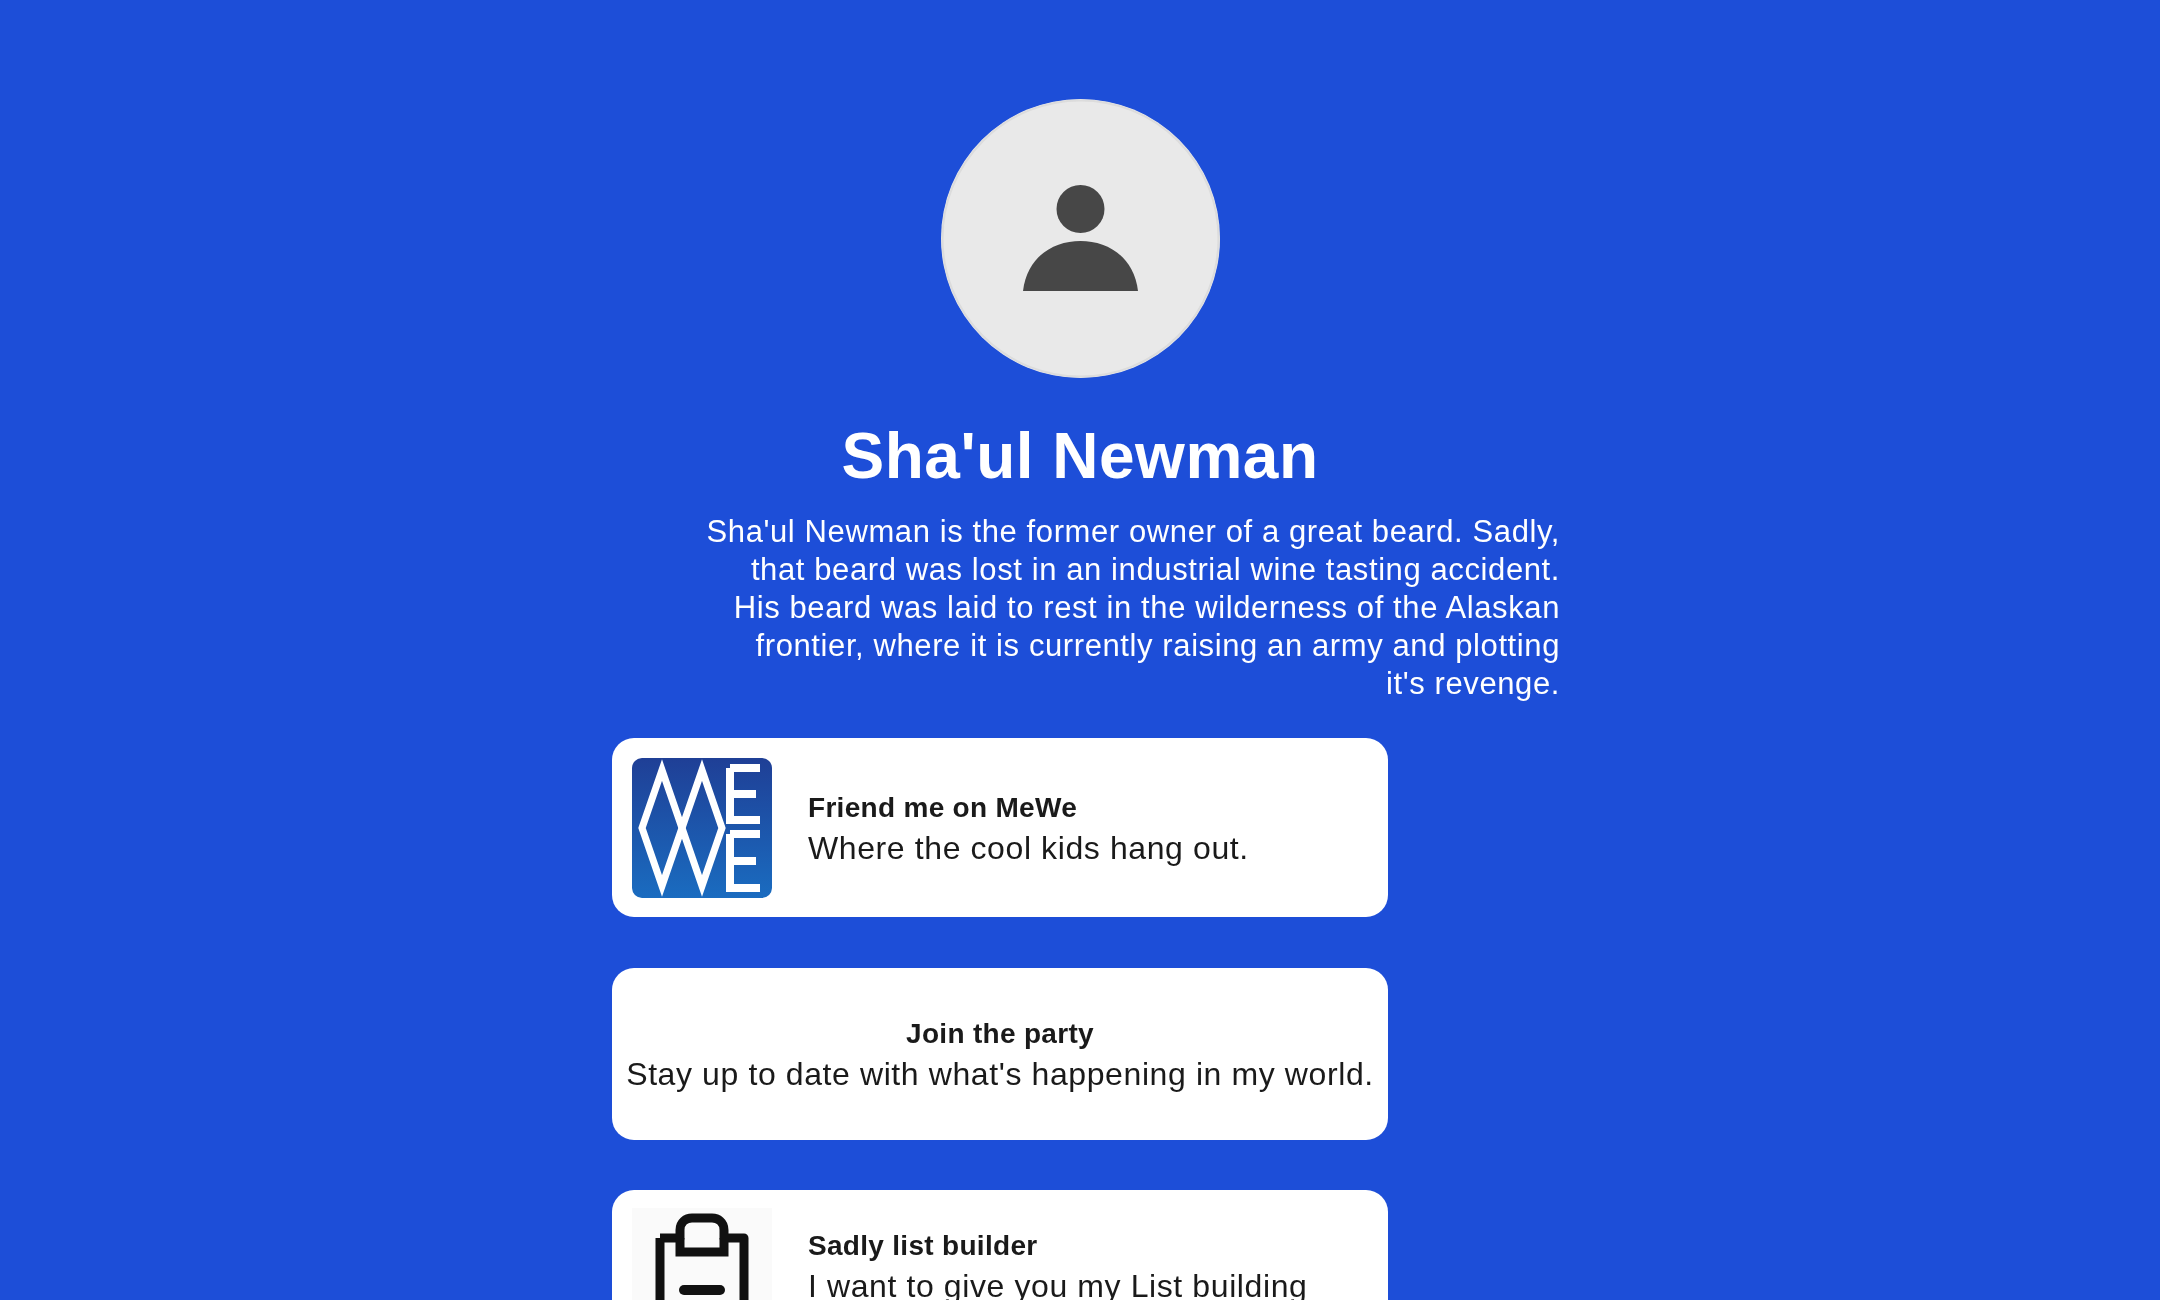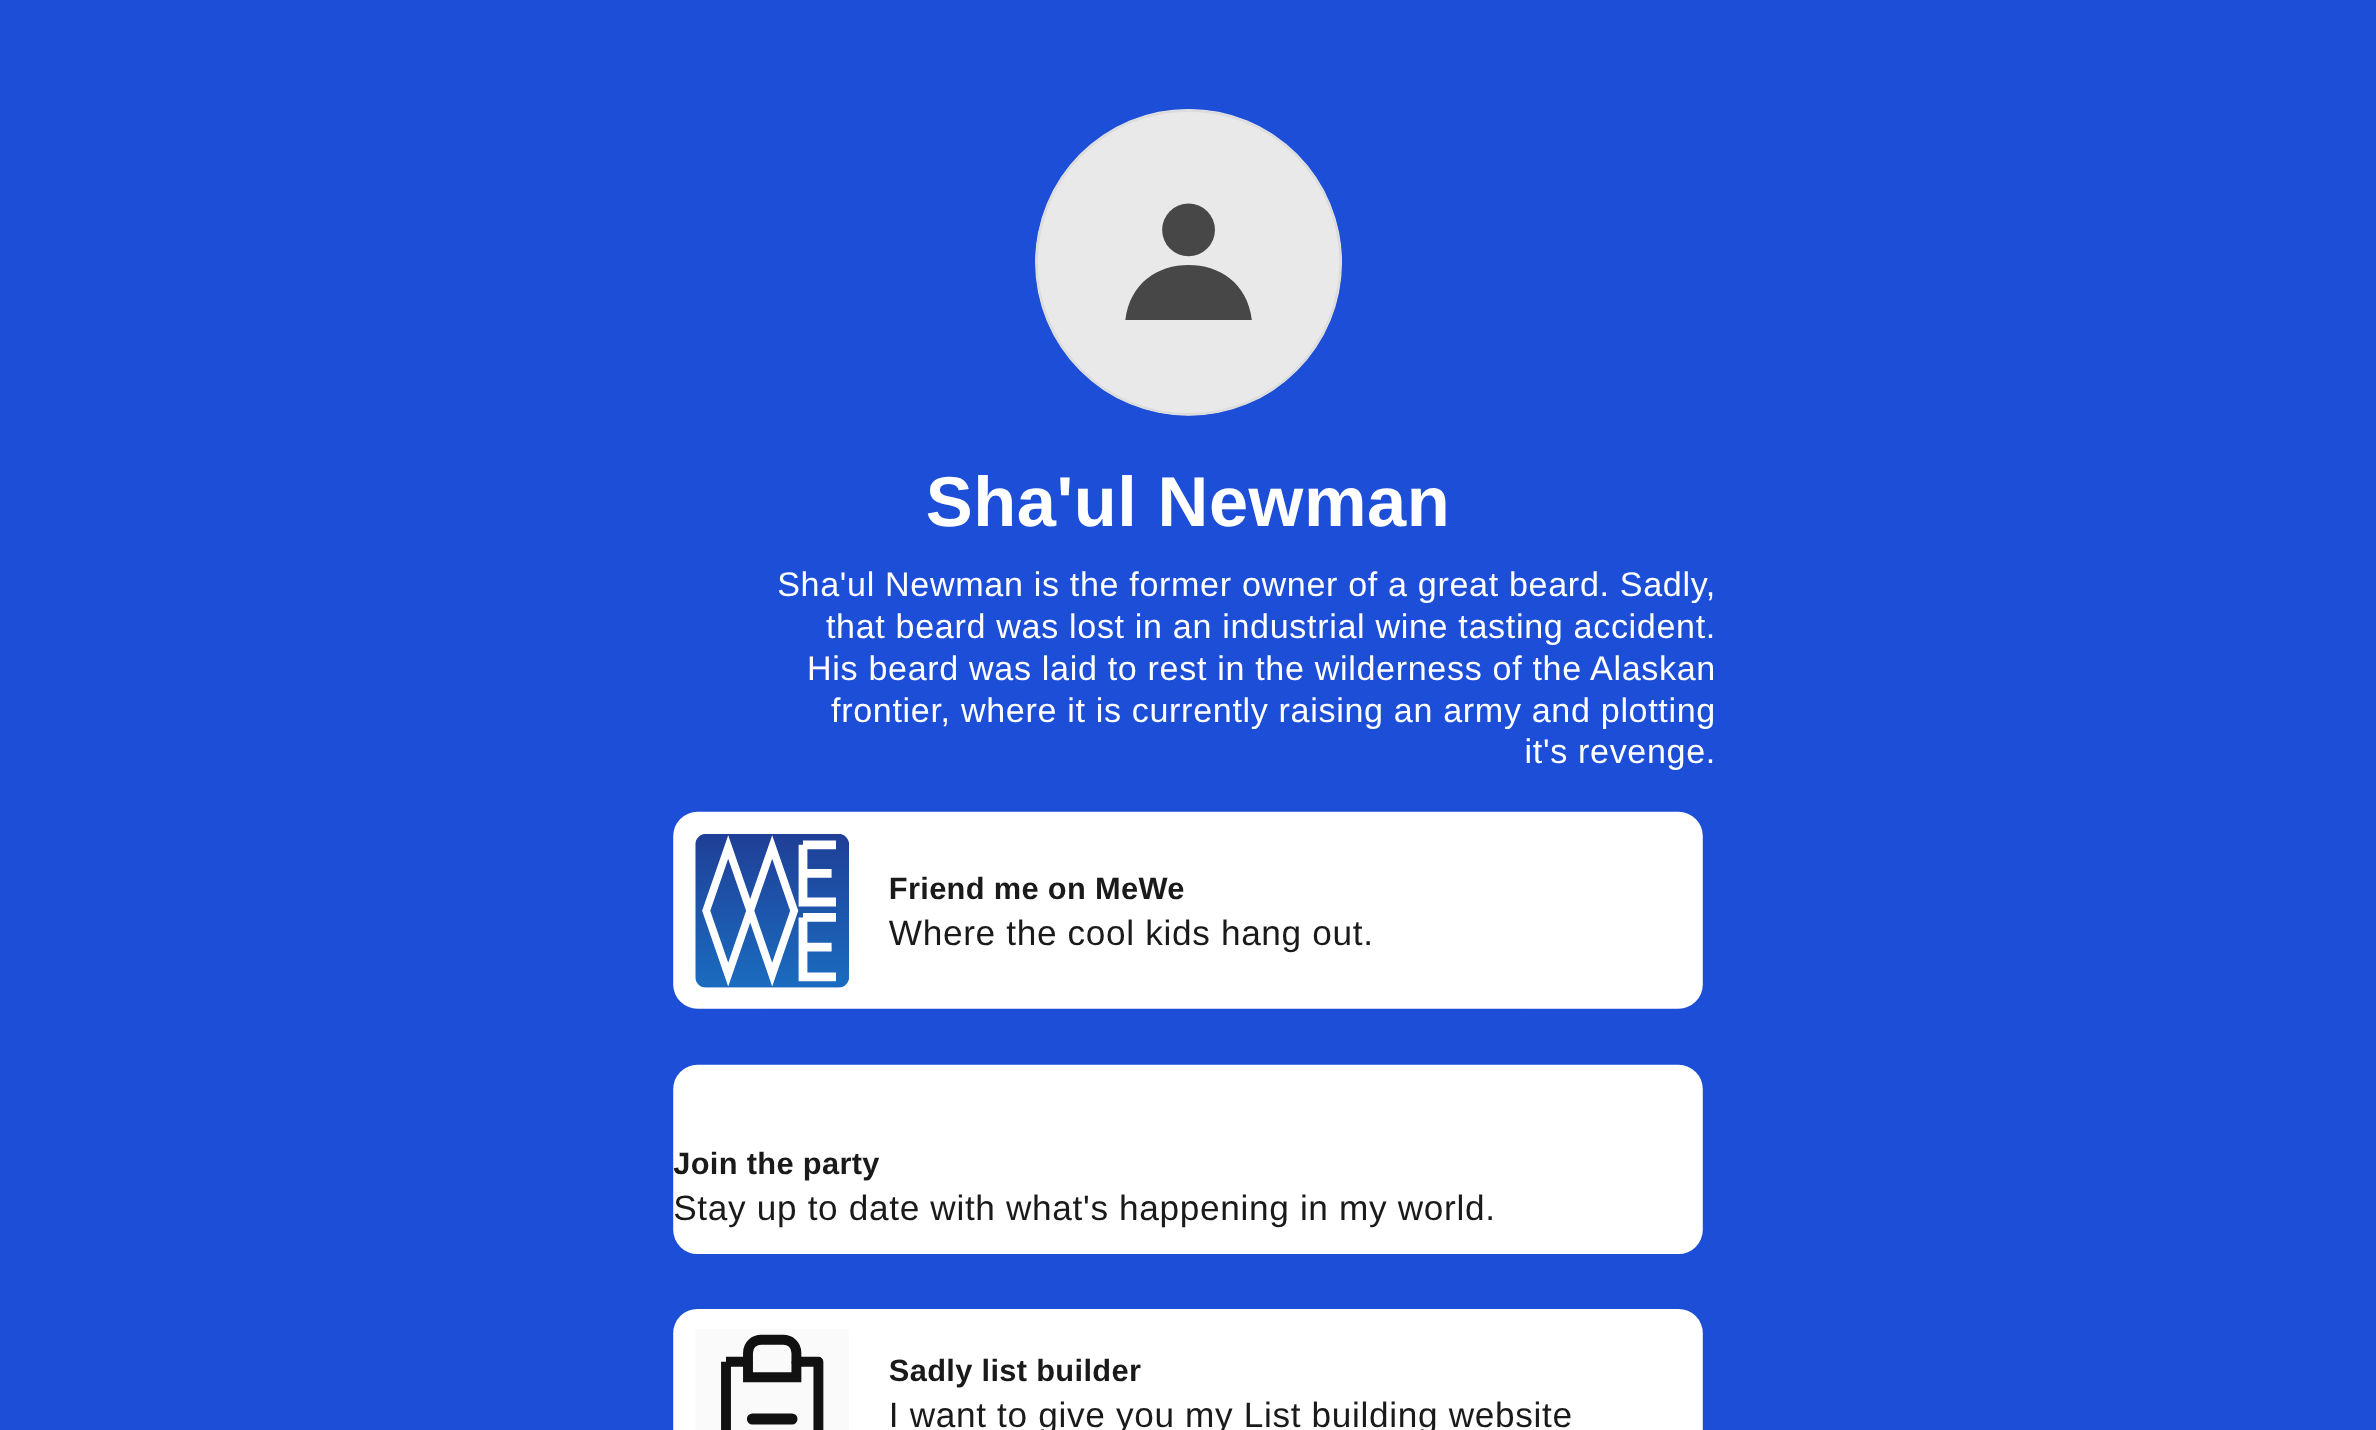--- a/index.html
+++ b/index.html
@@ -50,21 +50,21 @@
       text-align: right;
       color: #ffffff;
       font-size: 31px;
       line-height: 38px;
       letter-spacing: 0.6px;
       white-space: pre-line;
     }
     .card {
       position: absolute;
       left: 612px;
-      width: 936px;
+      width: 776px;
       background: #ffffff;
       border-radius: 22px;
       box-sizing: border-box;
       cursor: pointer;
       overflow: hidden;
     }
     .card-1 { top: 738px; height: 179px; }
     .card-2 { top: 968px; height: 172px; }
     .card-3 { top: 1190px; height: 180px; }
     .thumb {
@@ -93,22 +93,21 @@
     .card-sub {
       font-size: 32px;
       line-height: 40px;
       color: #1a1a1a;
       letter-spacing: 0.6px;
     }
     .card-2 .centered {
       position: absolute;
       left: 0; right: 0;
       top: 46px;
-      text-align: left;
-      margin-top: 24px;
+      text-align: center;
     }
     .clip-thumb {
       position: absolute;
       left: 20px;
       top: 18px;
       width: 140px;
       height: 140px;
     }
   </style>
 </head>

